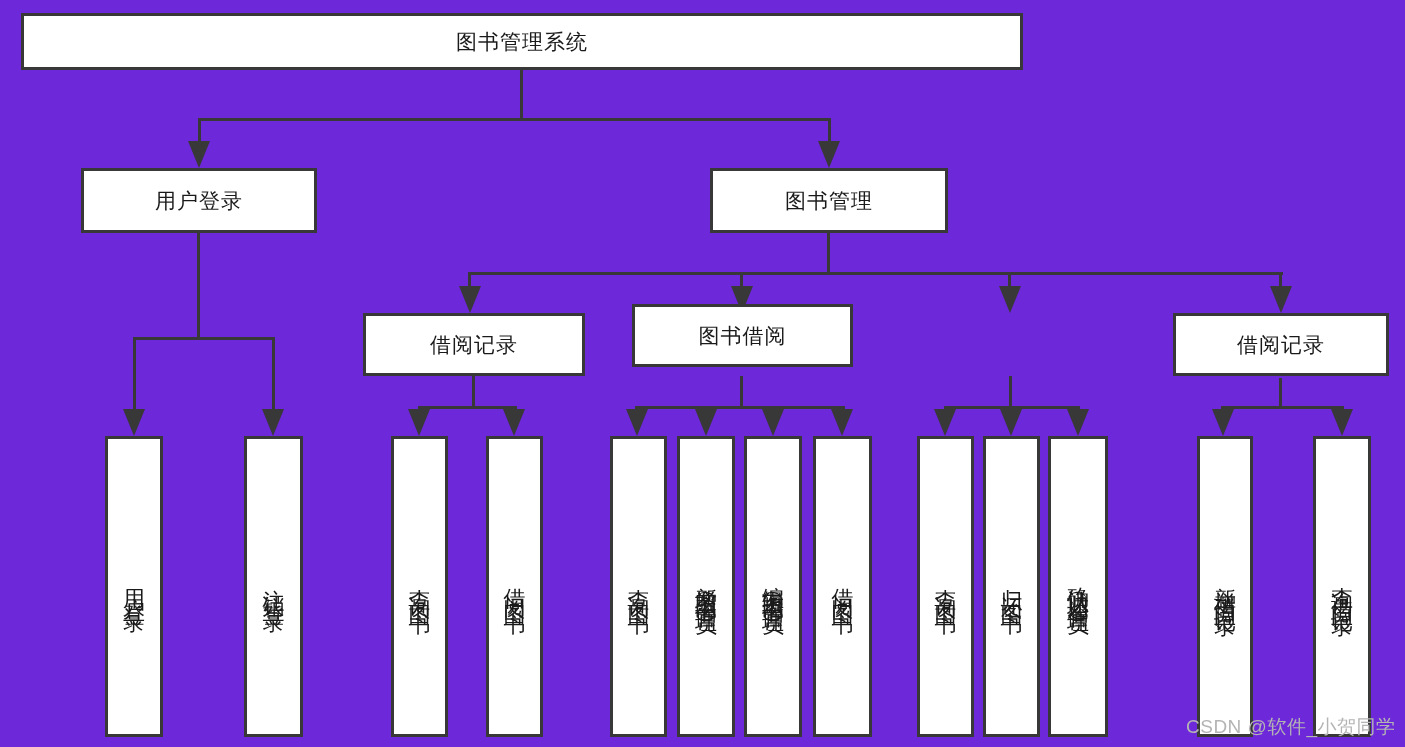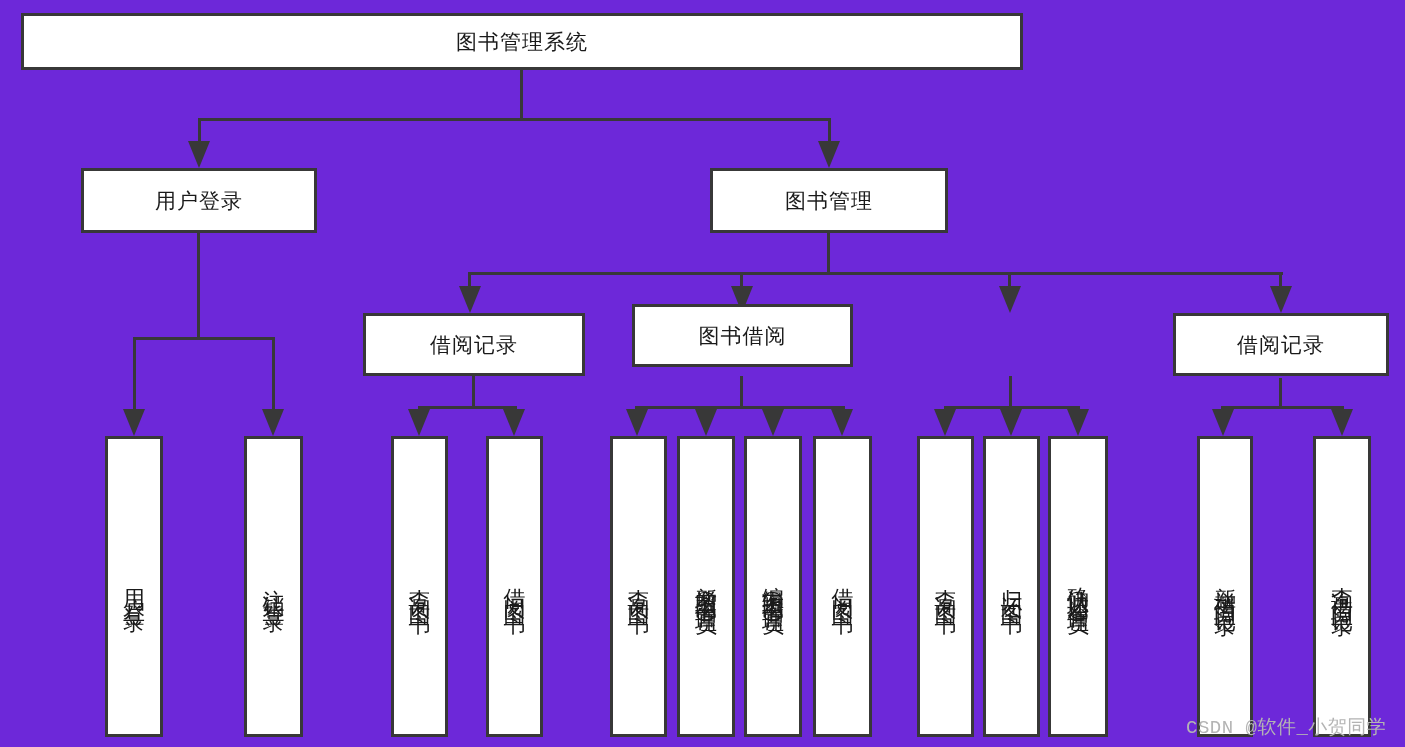--- a/index.html
+++ b/index.html
@@ -167,15 +167,15 @@
     <span class="vlabel" style="letter-spacing:4px;">确认归还（管理员）</span>
   </div>
 
   <div class="box" style="left:1197px;top:436px;width:56px;height:301px;">
     <span class="vlabel" style="letter-spacing:6px;">新增借阅记录</span>
   </div>
   <div class="box" style="left:1313px;top:436px;width:58px;height:301px;">
     <span class="vlabel" style="letter-spacing:6px;">查询借阅记录</span>
   </div>
 
-  <div class="watermark" style="left:1186px;top:714px;font-family:Liberation Mono, monospace;">CSDN @软件_小贺同学</div>
+  <div class="watermark" style="left:1186px;top:714px;">CSDN @软件_小贺同学</div>
 
 </div>
 
 </body></html>

